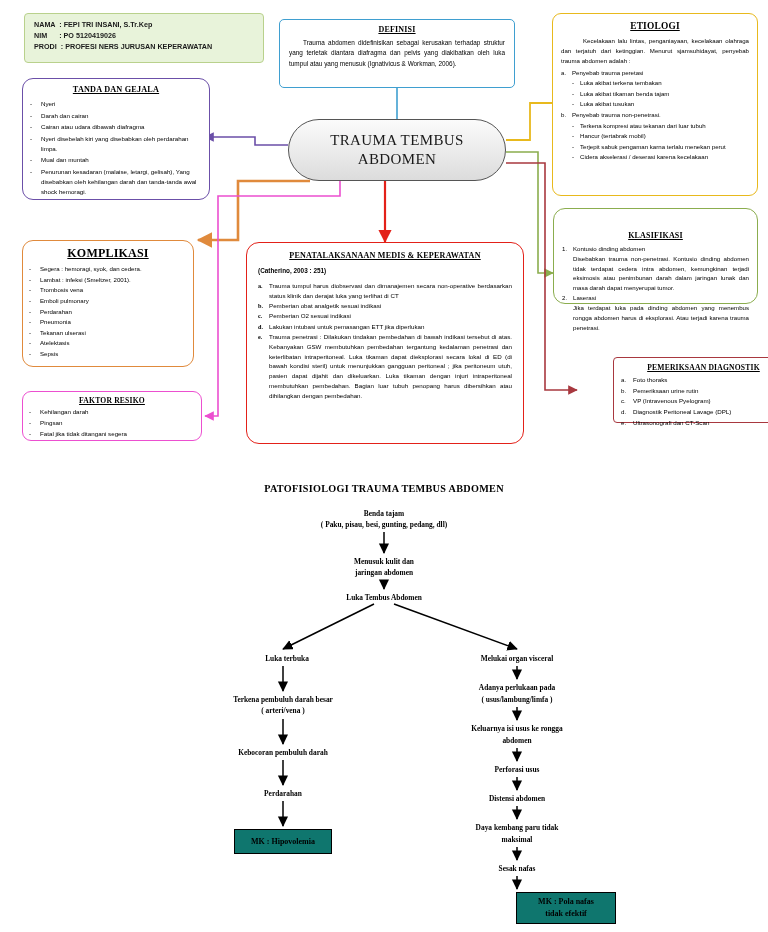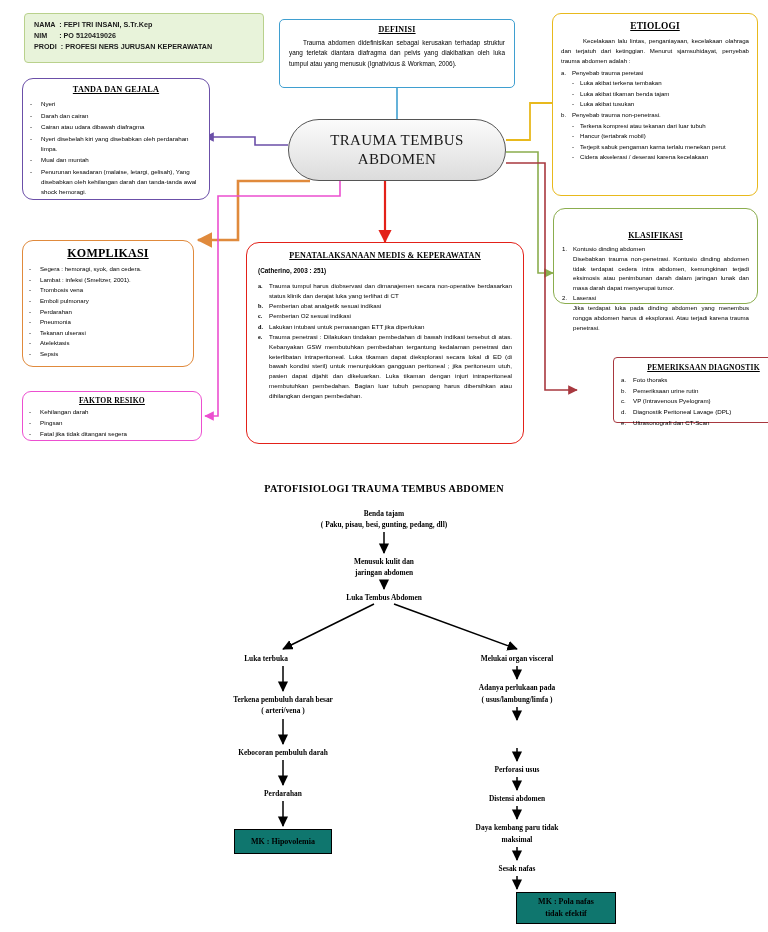--- a/index.html
+++ b/index.html
@@ -487,30 +487,32 @@
   </div>
 
   <div id="flow-title">PATOFISIOLOGI TRAUMA TEMBUS ABDOMEN</div>
 
   <div class="fnode" style="left:259px; top:508px; width:250px;">Benda tajam
 ( Paku, pisau, besi, gunting, pedang, dll)</div>
   <div class="fnode" style="left:309px; top:556px; width:150px;">Menusuk kulit dan
 jaringan abdomen</div>
   <div class="fnode" style="left:309px; top:592px; width:150px;">Luka Tembus Abdomen</div>
 
-  <div class="fnode" style="left:206px; top:653px; width:120px;">Luka terbuka</div>
+  <div class="fnode" style="left:227px; top:653px; width:120px;">Luka terbuka</div>
   <div class="fnode" style="left: 193px; top: 694px; width: 180px;">Terkena pembuluh darah besar
 ( arteri/vena )</div>
   <div class="fnode" style="left: 203px; top: 747px; width: 160px;">Kebocoran pembuluh darah</div>
   <div class="fnode" style="left: 223px; top: 788px; width: 120px;">Perdarahan</div>
   <div class="fbox" style="left: 234px; top: 829px; width: 98px; height: 25px;">MK : Hipovolemia</div>
 
   <div class="fnode" style="left:457px; top:653px; width:120px;">Melukai organ visceral</div>
   <div class="fnode" style="left: 447px; top: 682.286px; width: 140px;">Adanya perlukaan pada
 ( usus/lambung/limfa )</div>
+  <div class="fnode" style="left: 442px; top: 723.286px; width: 150px;">Keluarnya isi usus ke rongga
+abdomen</div>
   <div class="fnode" style="left: 457px; top: 764.286px; width: 120px;">Perforasi usus</div>
   <div class="fnode" style="left: 452px; top: 793.286px; width: 130px;">Distensi abdomen</div>
   <div class="fnode" style="left: 447px; top: 822.286px; width: 140px;">Daya kembang paru tidak
 maksimal</div>
   <div class="fnode" style="left: 467px; top: 863.286px; width: 100px;">Sesak nafas</div>
   <div class="fbox" style="left: 468px; top: 892.286px; width: 100px; height: 32px; margin-left: 48px;">MK : Pola nafas
 tidak efektif</div>
 </div>
 
 </body></html>

